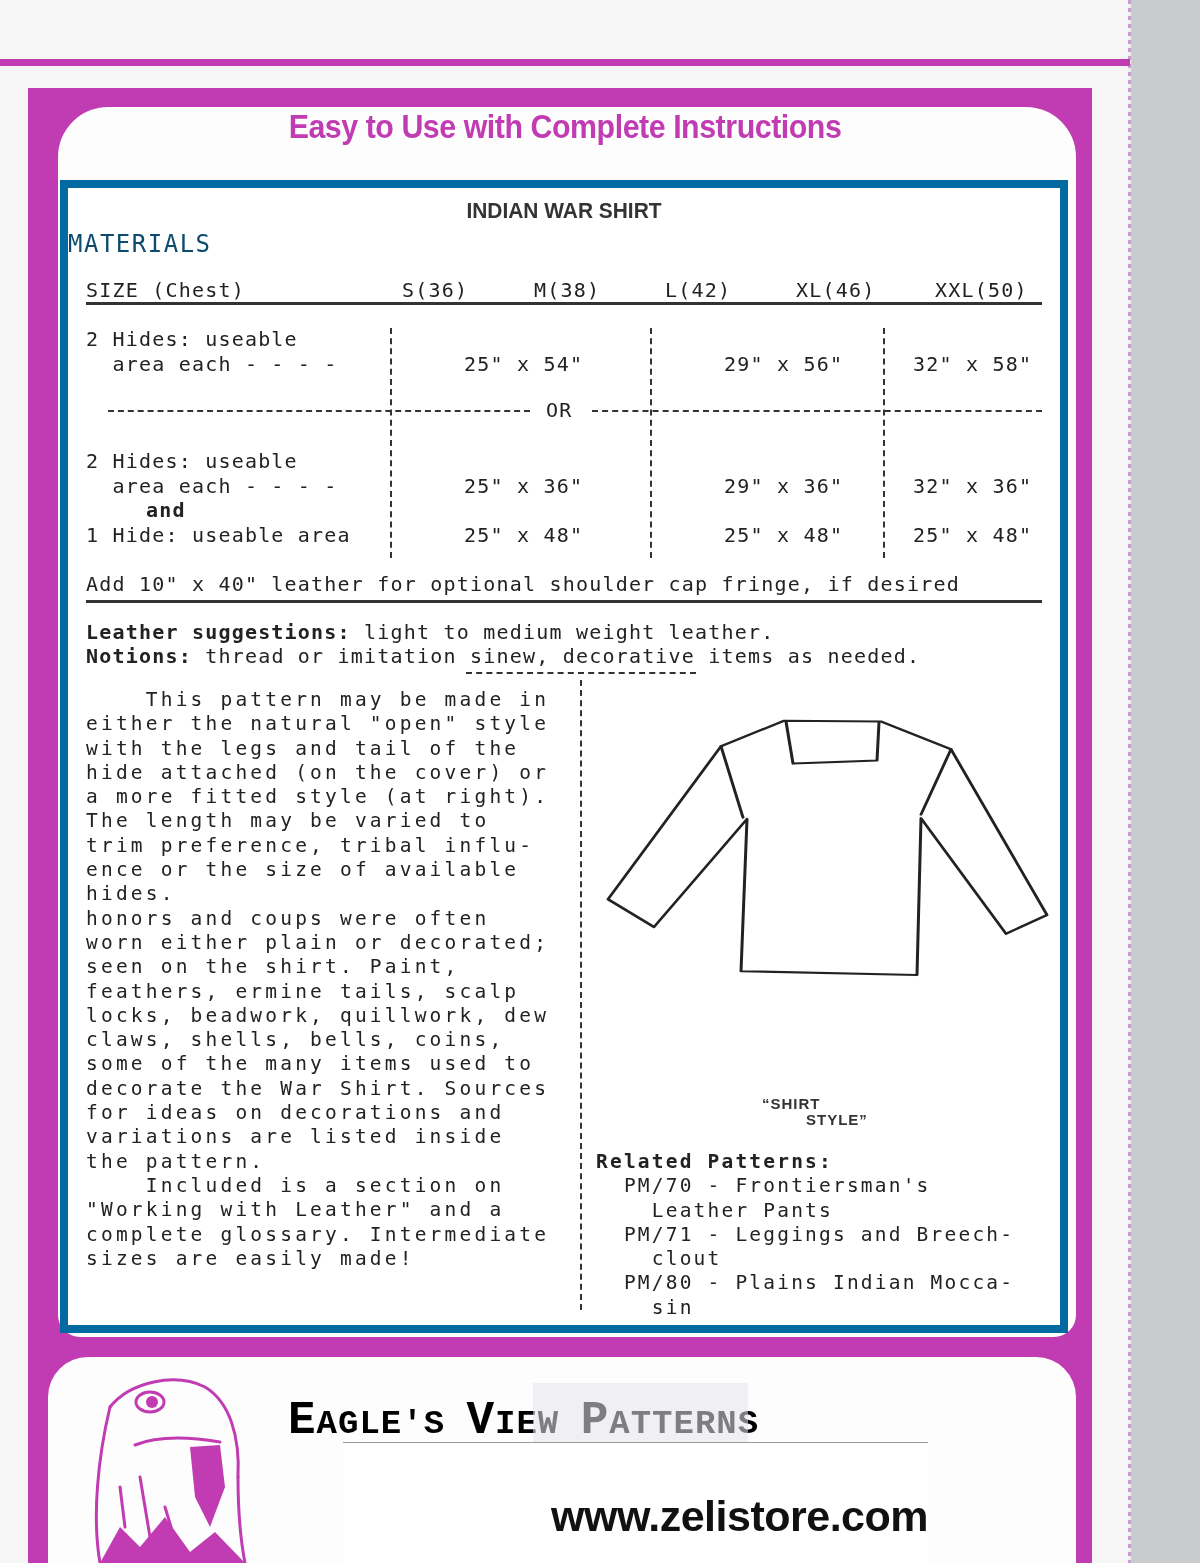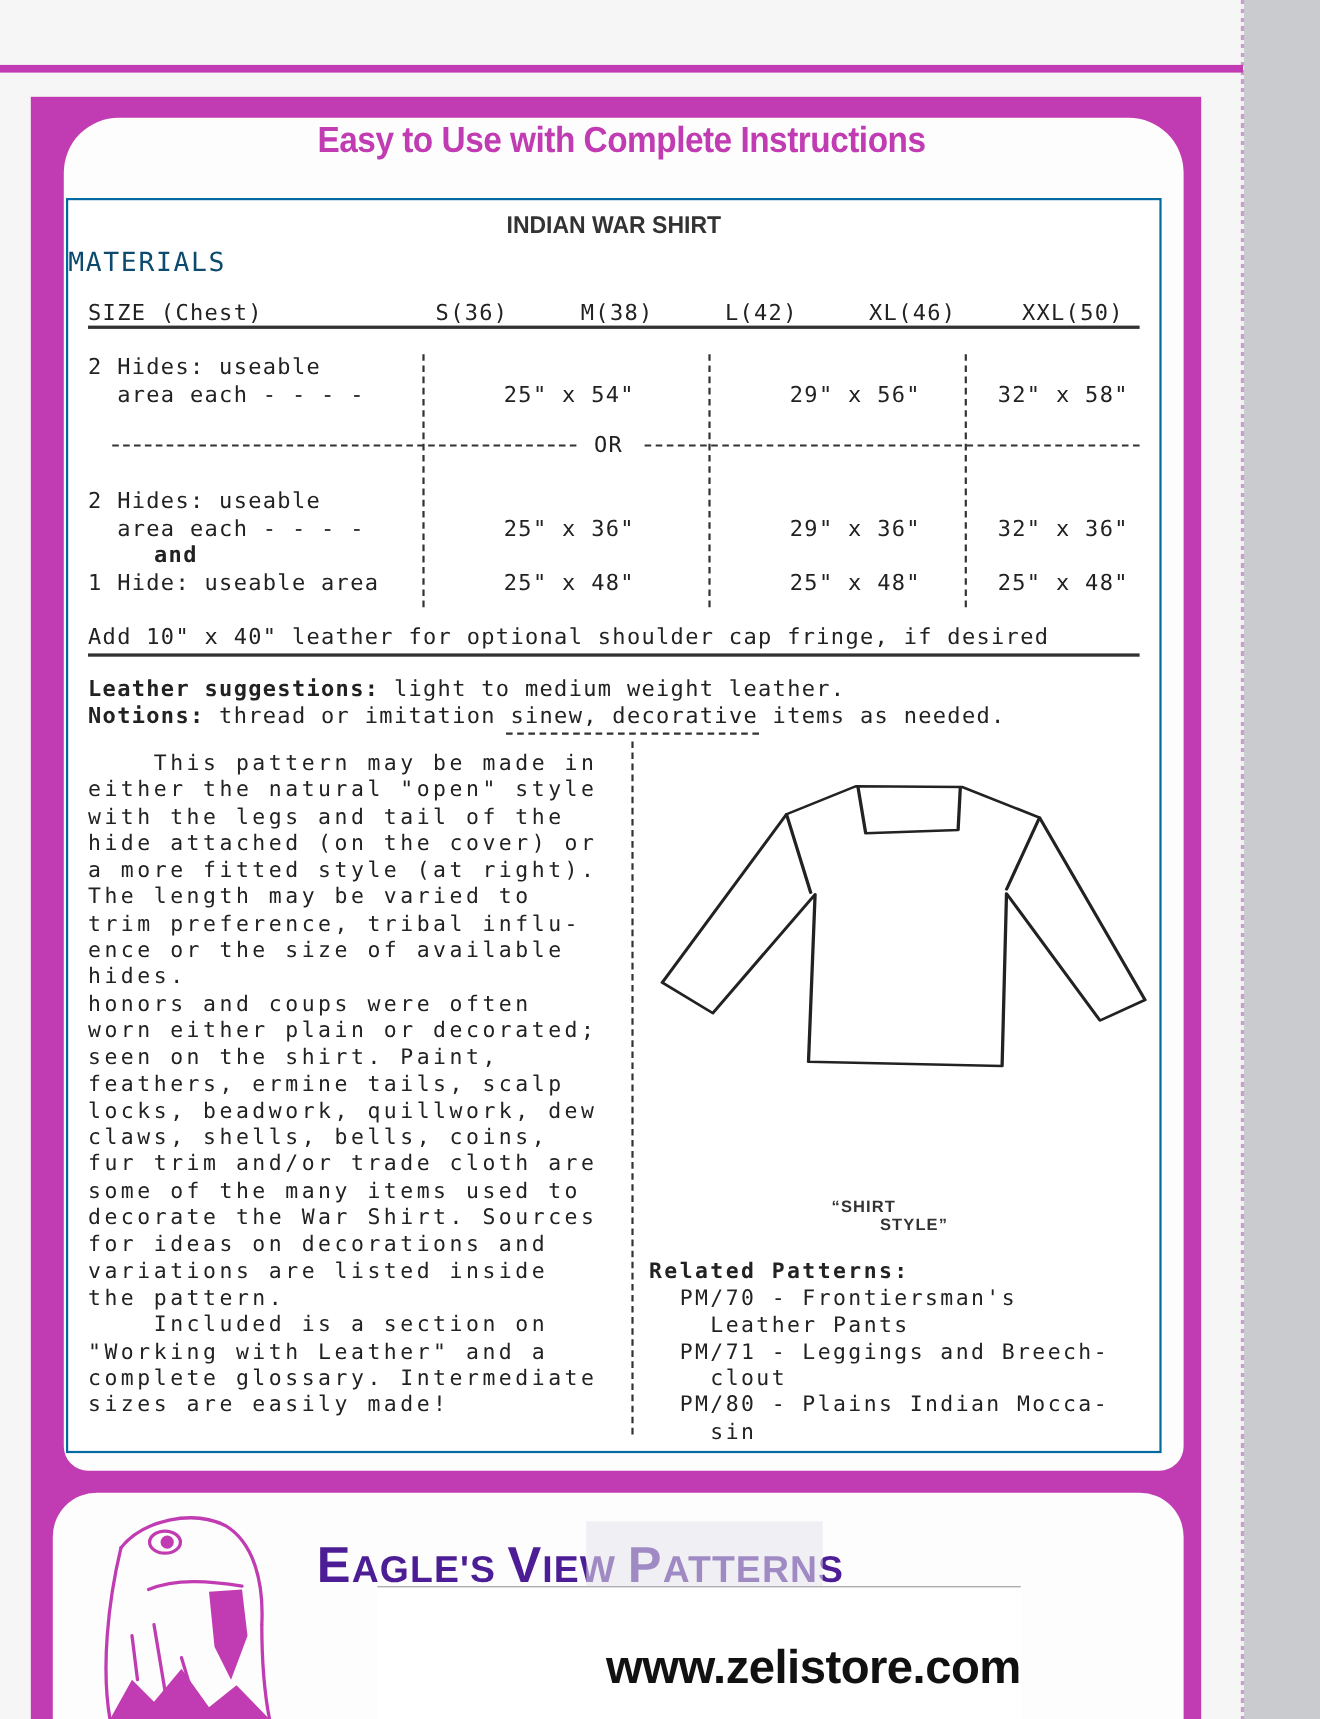--- a/index.html
+++ b/index.html
@@ -4,34 +4,34 @@
 <style>
   html, body { margin:0; padding:0; }
   body { width:1200px; height:1563px; position:relative; overflow:hidden; background:#c9cbce; font-family:"DejaVu Sans Mono", monospace; color:#222; }
   .paper { position:absolute; left:0; top:0; width:1130px; height:1563px; background:#f6f6f6; }
   .paper-edge { position:absolute; left:1128px; top:0; width:3px; height:1563px; background:repeating-linear-gradient(#c8a0d0 0 4px, #f0f0f0 4px 8px); }
   .top-rule { position:absolute; left:0; top:59px; width:1130px; height:7px; background:#c13cb3; }
   .frame { position:absolute; left:28px; top:88px; width:1064px; height:1475px; background:#c13cb3; }
   .panel-top { position:absolute; left:58px; top:107px; width:1018px; height:1230px; background:#fdfdfd; border-radius:50px 50px 22px 22px; }
   .panel-bottom { position:absolute; left:48px; top:1357px; width:1028px; height:230px; background:#fdfdfd; border-radius:40px 40px 0 0; }
   .headline { position:absolute; left:0; top:108px; width:1130px; text-align:center; font-family:"Liberation Sans", sans-serif; font-weight:bold; font-size:33px; color:#c13cb3; letter-spacing:-0.5px; transform:scaleX(0.92); }
-  .box { position:absolute; left:60px; top:180px; width:992px; height:1137px; border:2px solid #0369a1; background:#fff; }
+  .box { position:absolute; left:60px; top:180px; width:992px; height:1137px; border:8px solid #0369a1; background:#fff; }
   .t { position:absolute; white-space:pre; font-size:20px; letter-spacing:1.2px; color:#222; }
   .title { position:absolute; left:0; width:100%; top:10px; text-align:center; font-family:"Liberation Sans", sans-serif; font-weight:bold; font-size:22px; color:#333; transform:scaleX(0.95); }
   .subtitle { position:absolute; left:0; width:100%; top:42px; text-align:left; font-size:24px; letter-spacing:1.5px; color:#0c4a6e; }
   .hrule { position:absolute; height:3px; background:#333; }
   .vdash { position:absolute; width:0; border-left:2px dashed #333; }
   .hdash { position:absolute; height:0; border-top:2px dashed #333; }
   .body-text { position:absolute; left:18px; top:500px; width:480px; font-size:19.5px; line-height:24.3px; letter-spacing:3.2px; color:#222; }
   .body-text p { margin:0; white-space:pre; }
   .b { font-weight:bold; }
   .caption { position:absolute; font-family:"Liberation Sans", sans-serif; font-weight:bold; font-size:15px; letter-spacing:1px; color:#333; line-height:16px; }
   .related { position:absolute; left:528px; top:962px; font-size:19.5px; line-height:24.3px; letter-spacing:2.2px; }
   .related div { white-space:pre; }
-  .brand { position:absolute; left:288px; top:1395px; font-family:Liberation Sans, sans-serif; font-weight:bold; font-size:46px; color:#4c1d95; letter-spacing:1px; }
+  .brand { position:absolute; left:288px; top:1395px; font-family:Liberation Mono, monospace; font-weight:bold; font-size:46px; color:#000000; letter-spacing:1px; }
   .brand .sc { font-size:34px; }
   .tape { position:absolute; left:533px; top:1383px; width:215px; height:175px; background:rgba(230,228,235,0.55); }
   .label { position:absolute; left:343px; top:1442px; width:585px; height:121px; background:#fff; border-top:1px solid #999; }
   .url { position:absolute; left:343px; top:1492px; width:585px; text-align:right; font-family:"Liberation Sans", sans-serif; font-weight:bold; font-size:43px; color:#111; letter-spacing:-0.5px; }
   .eagle { position:absolute; left:80px; top:1367px; width:170px; height:196px; }
 </style>
 </head>
 <body>
 
 <div class="paper"></div>
@@ -98,21 +98,20 @@
     <p>The length may be varied to</p>
     <p>trim preference, tribal influ-</p>
     <p>ence or the size of available</p>
     <p>hides.</p>
     <p>honors and coups were often</p>
     <p>worn either plain or decorated;</p>
     <p>seen on the shirt. Paint,</p>
     <p>feathers, ermine tails, scalp</p>
     <p>locks, beadwork, quillwork, dew</p>
     <p>claws, shells, bells, coins,</p>
-    <p>fur trim and/or trade cloth are</p>
     <p>some of the many items used to</p>
     <p>decorate the War Shirt. Sources</p>
     <p>for ideas on decorations and</p>
     <p>variations are listed inside</p>
     <p>the pattern.</p>
     <p>    Included is a section on</p>
     <p>"Working with Leather" and a</p>
     <p>complete glossary. Intermediate</p>
     <p>sizes are easily made!</p>
   </div>

